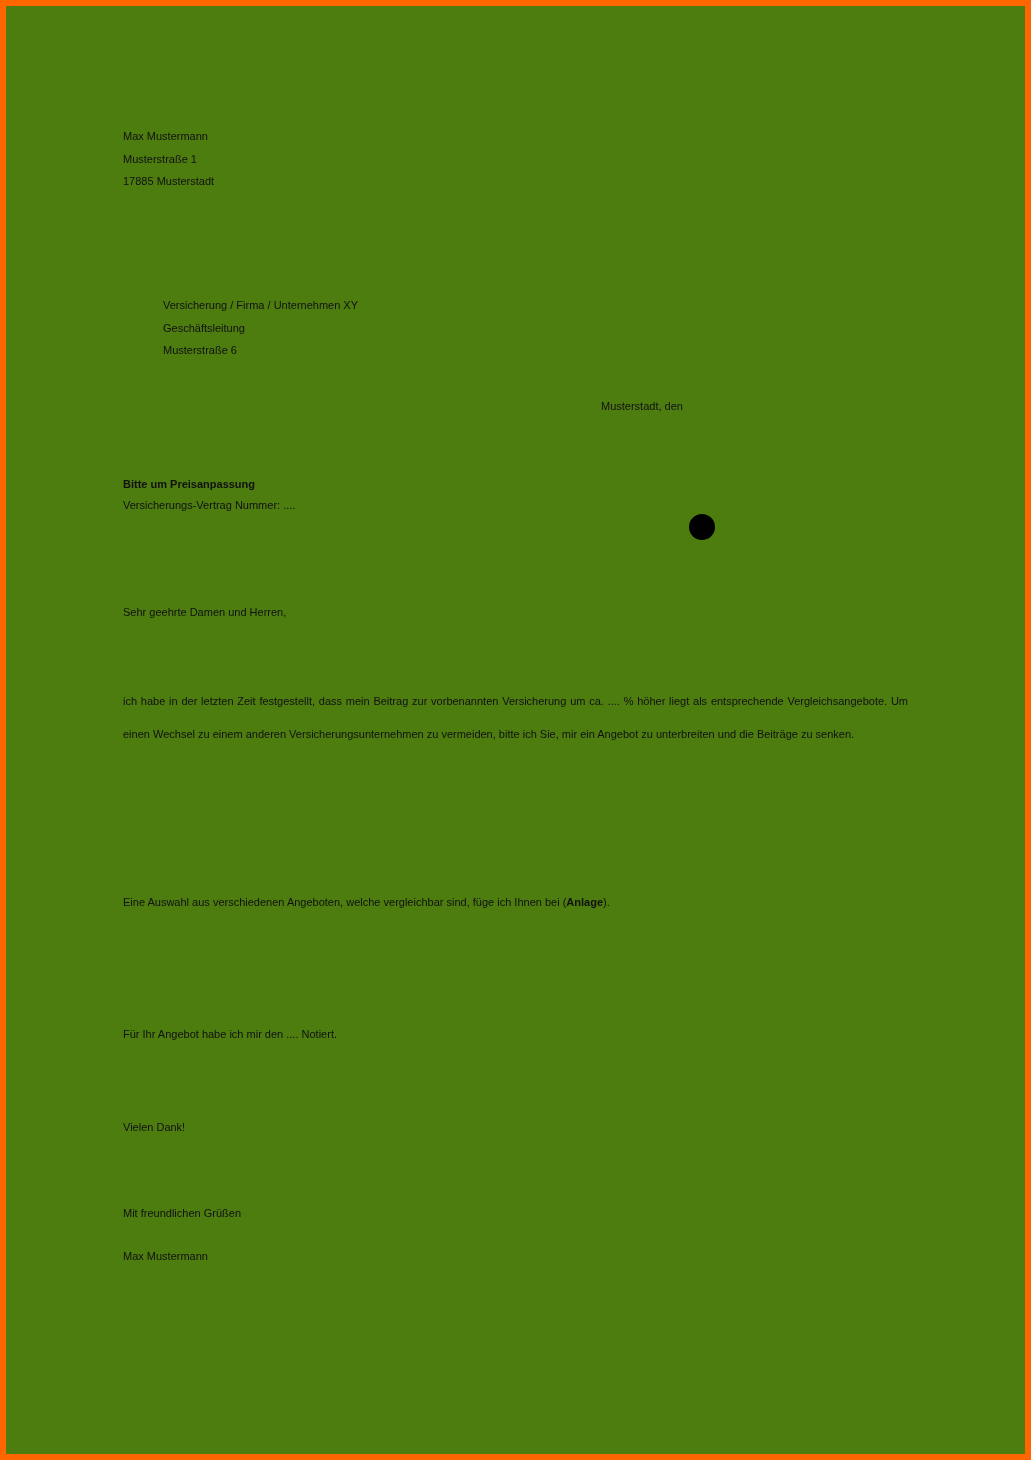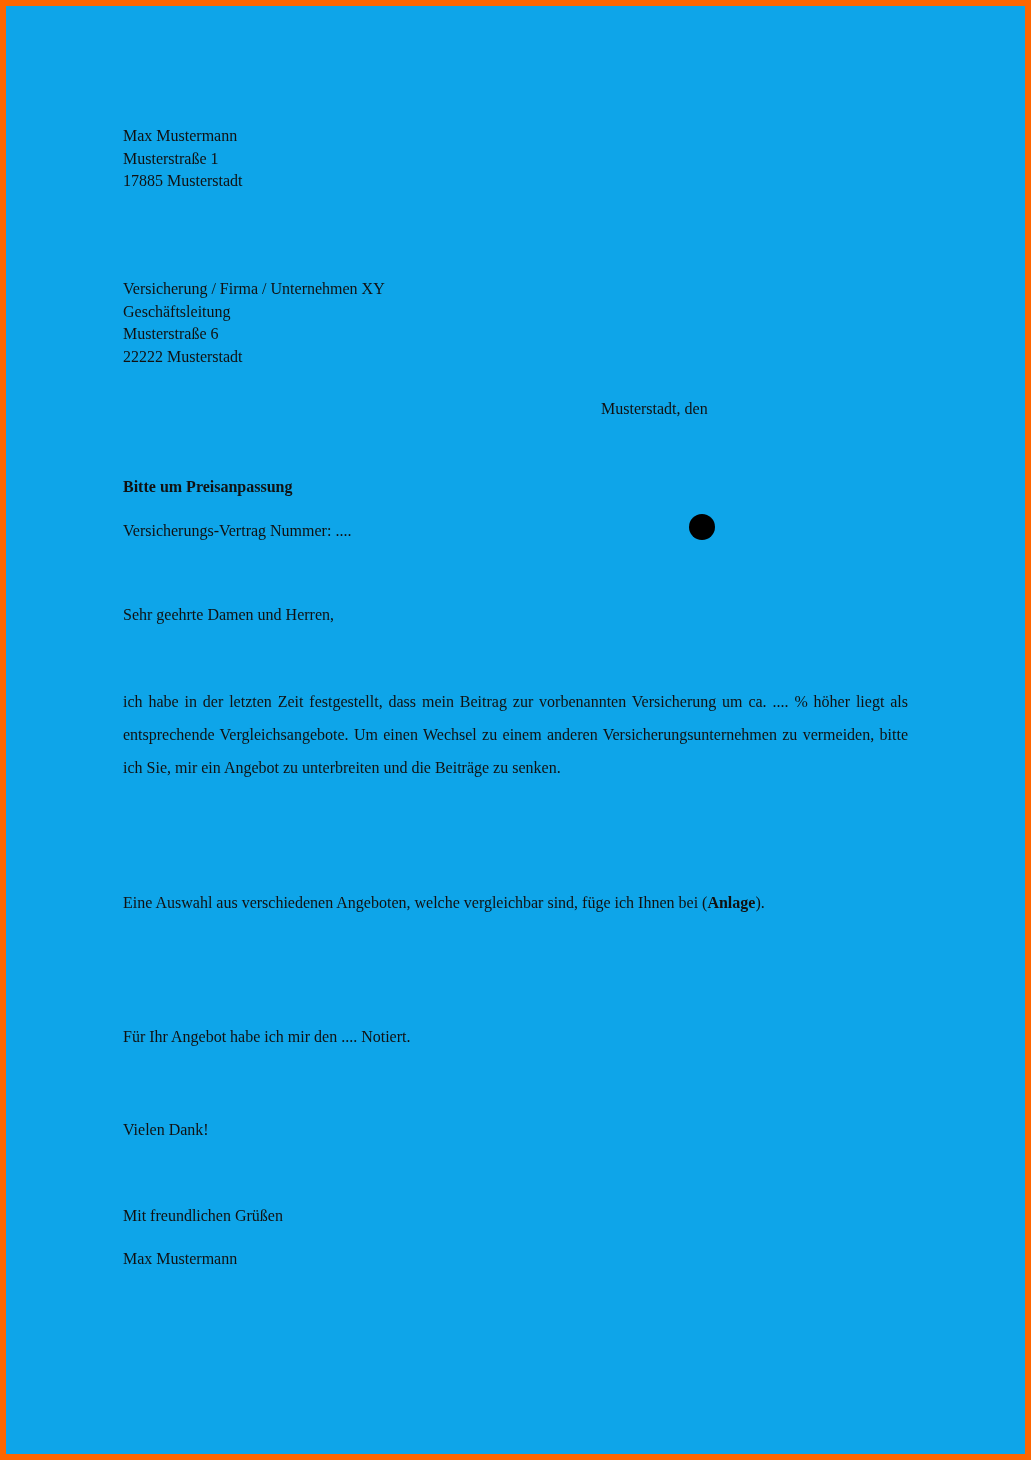--- a/index.html
+++ b/index.html
@@ -12,23 +12,23 @@
       background: #FF6600;
       position: relative;
       overflow: hidden;
     }
     .page {
       position: absolute;
       left: 6px;
       top: 6px;
       width: 1019px;
       height: 1448px;
-      background: #0ea5e9;
-      font-family: Liberation Serif, serif;
-      font-size: 16px;
+      background: #4d7c0f;
+      font-family: Liberation Sans, sans-serif;
+      font-size: 11px;
       color: #111;
     }
     .abs {
       position: absolute;
       left: 117px;
       white-space: nowrap;
     }
     .lines div {
       line-height: 22.5px;
       height: 22.5px;
@@ -61,32 +61,31 @@
 <body>
 
 <div class="page">
 
   <div class="abs lines" style="top:119px;">
     <div>Max Mustermann</div>
     <div>Musterstraße 1</div>
     <div>17885 Musterstadt</div>
   </div>
 
-  <div class="abs lines" style="top:272px;">
+  <div class="abs lines" style="top:288px;margin-left:40px;">
     <div>Versicherung / Firma / Unternehmen XY</div>
     <div>Geschäftsleitung</div>
     <div>Musterstraße 6</div>
-    <div>22222 Musterstadt</div>
   </div>
 
   <div class="date">Musterstadt, den</div>
 
   <div class="abs bold" style="top:472px;">Bitte um Preisanpassung</div>
 
-  <div class="abs" style="top:516px;">Versicherungs-Vertrag Nummer: ....</div>
+  <div class="abs" style="top:493px;">Versicherungs-Vertrag Nummer: ....</div>
 
   <div class="dot"></div>
 
   <div class="abs" style="top:600px;text-align:right;">Sehr geehrte Damen und Herren,</div>
 
   <div class="justify" style="top:679px;">ich habe in der letzten Zeit festgestellt, dass mein Beitrag zur vorbenannten Versicherung um ca. .... % höher liegt als entsprechende Vergleichsangebote. Um einen Wechsel zu einem anderen Versicherungsunternehmen zu vermeiden, bitte ich Sie, mir ein Angebot zu unterbreiten und die Beiträge zu senken.</div>
 
   <div class="justify" style="top:880px;"><span>Eine Auswahl aus verschiedenen Angeboten, welche vergleichbar sind, füge ich Ihnen bei (</span><span class="bold">Anlage</span><span>).</span></div>
 
   <div class="abs" style="top:1022px;">Für Ihr Angebot habe ich mir den .... Notiert.</div>

